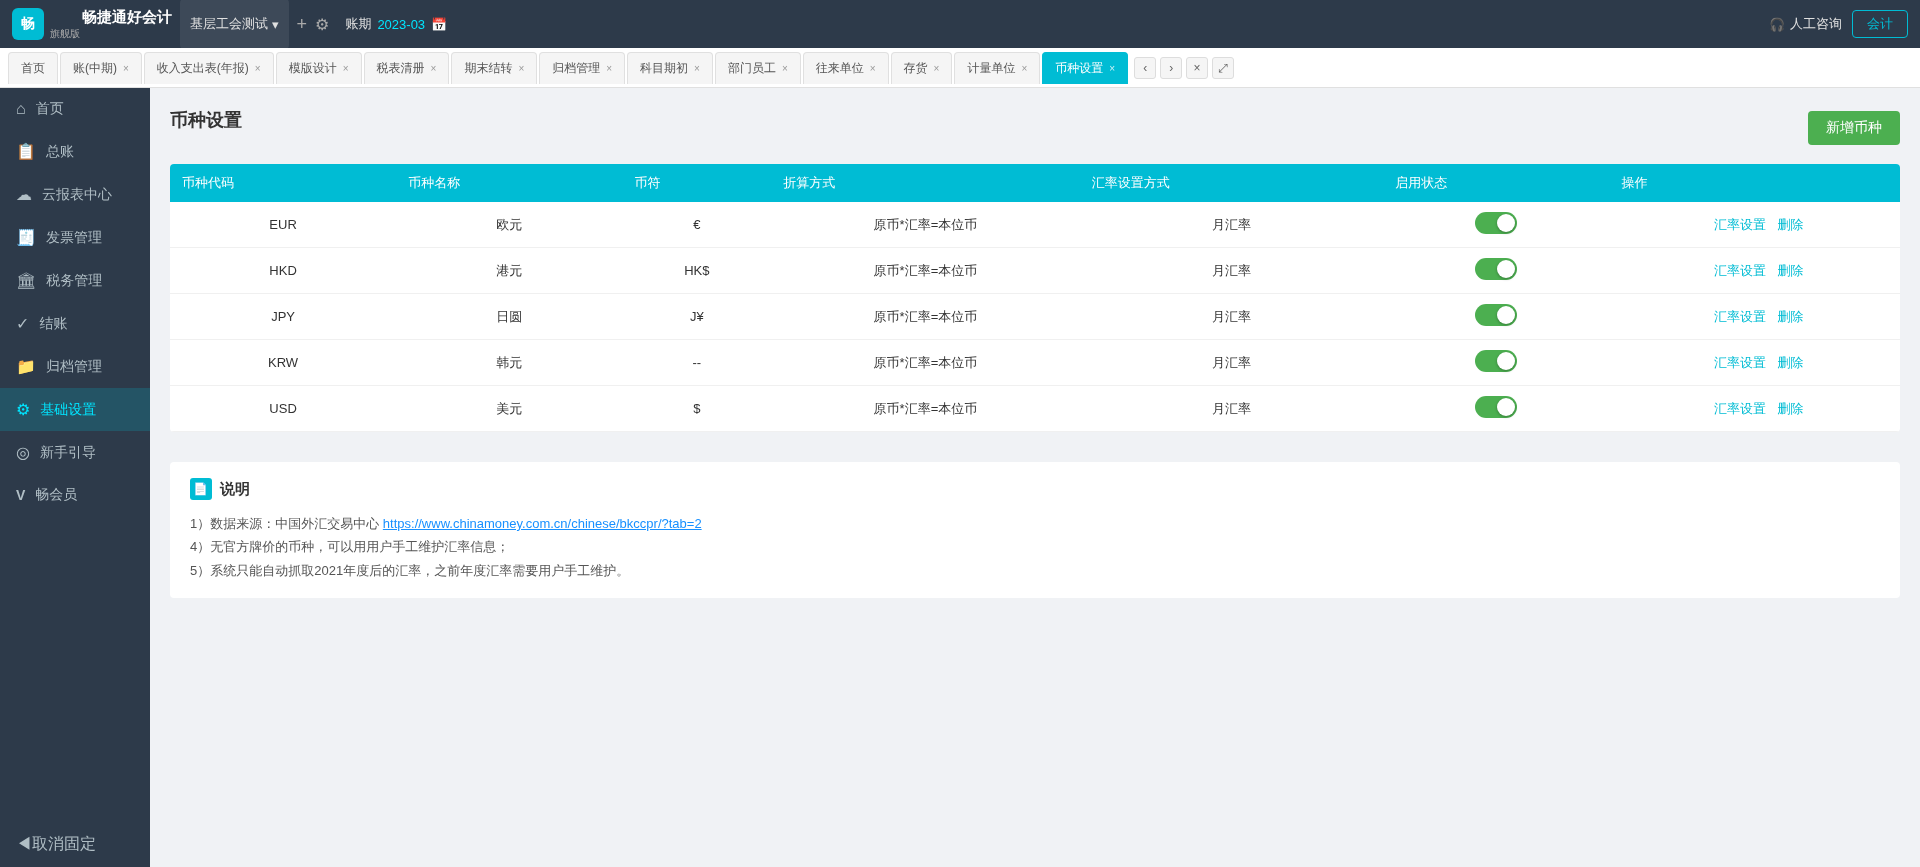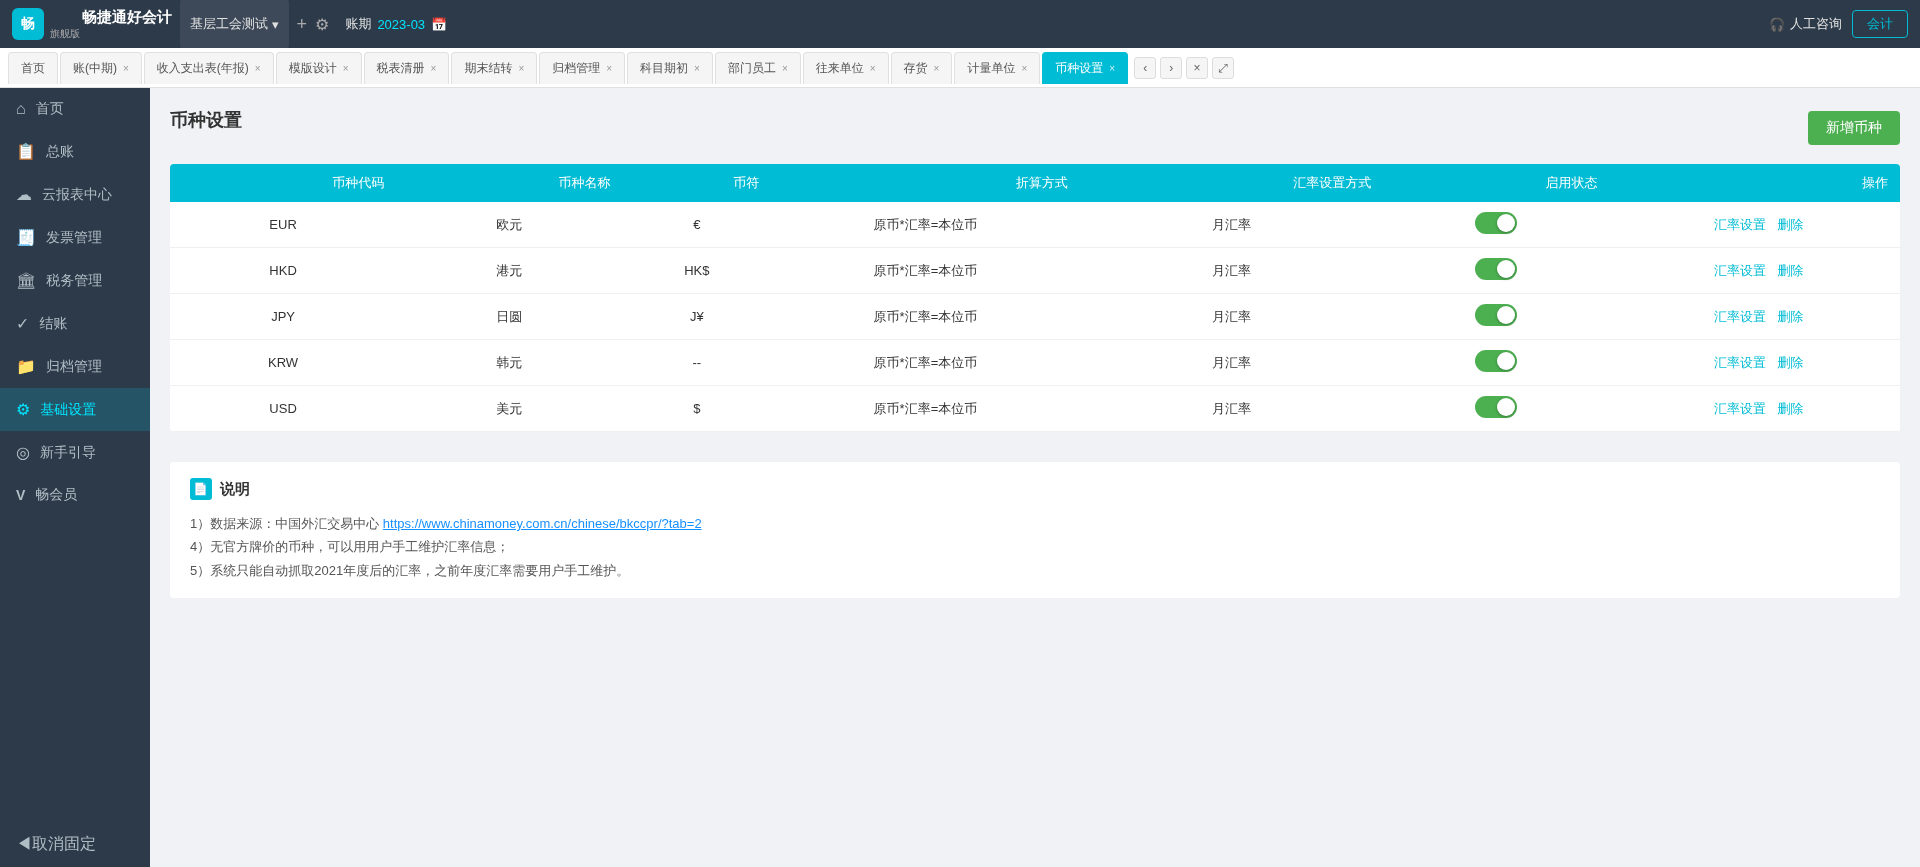--- a/index.html
+++ b/index.html
@@ -175,21 +175,21 @@
       overflow: hidden;
     }
     .data-table thead tr {
       background: #00bcd4;
       color: #fff;
     }
     .data-table thead th {
       padding: 10px 12px;
       font-size: 13px;
       font-weight: normal;
-      text-align: right;
+      text-align: left;
     }
     .data-table tbody tr {
       border-bottom: 1px solid #f0f0f0;
     }
     .data-table tbody td {
       padding: 10px 0;
       font-size: 13px;
       color: #333;
       text-align: center;
     }

